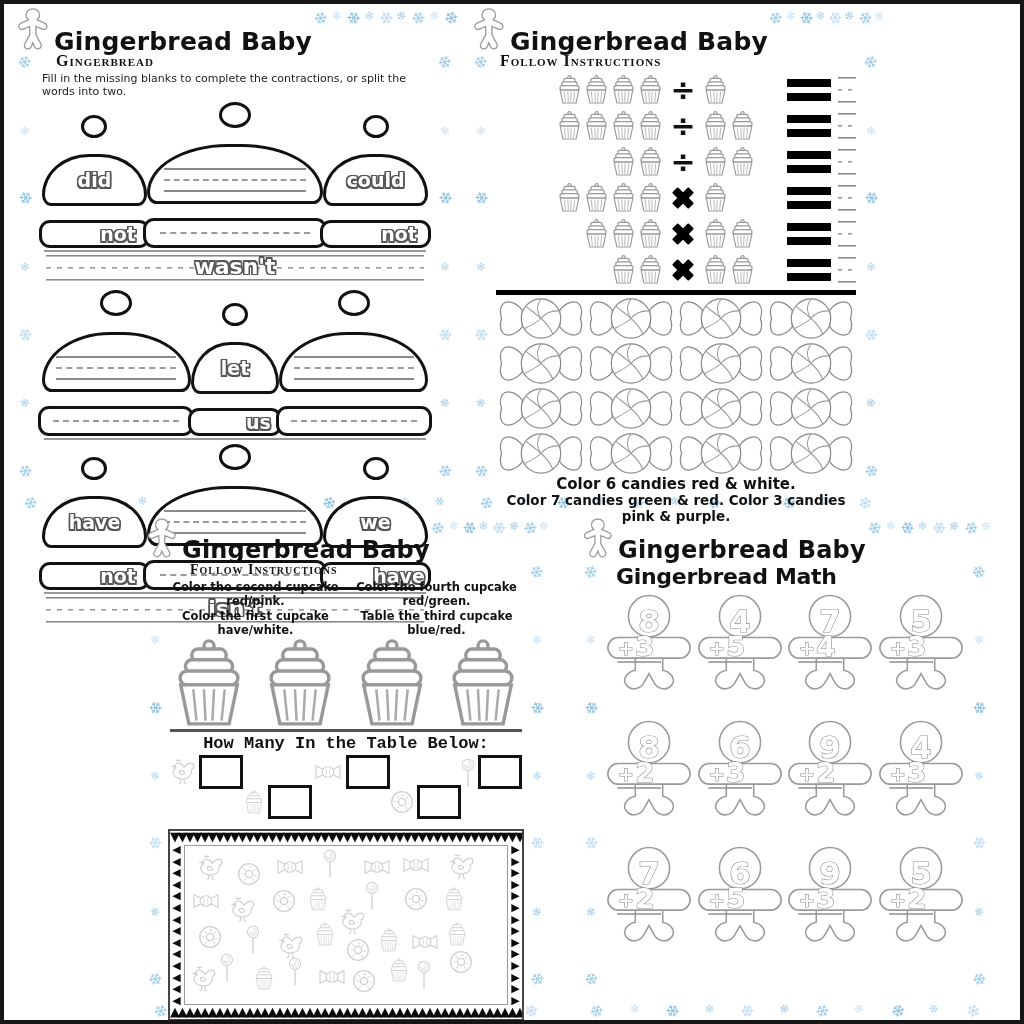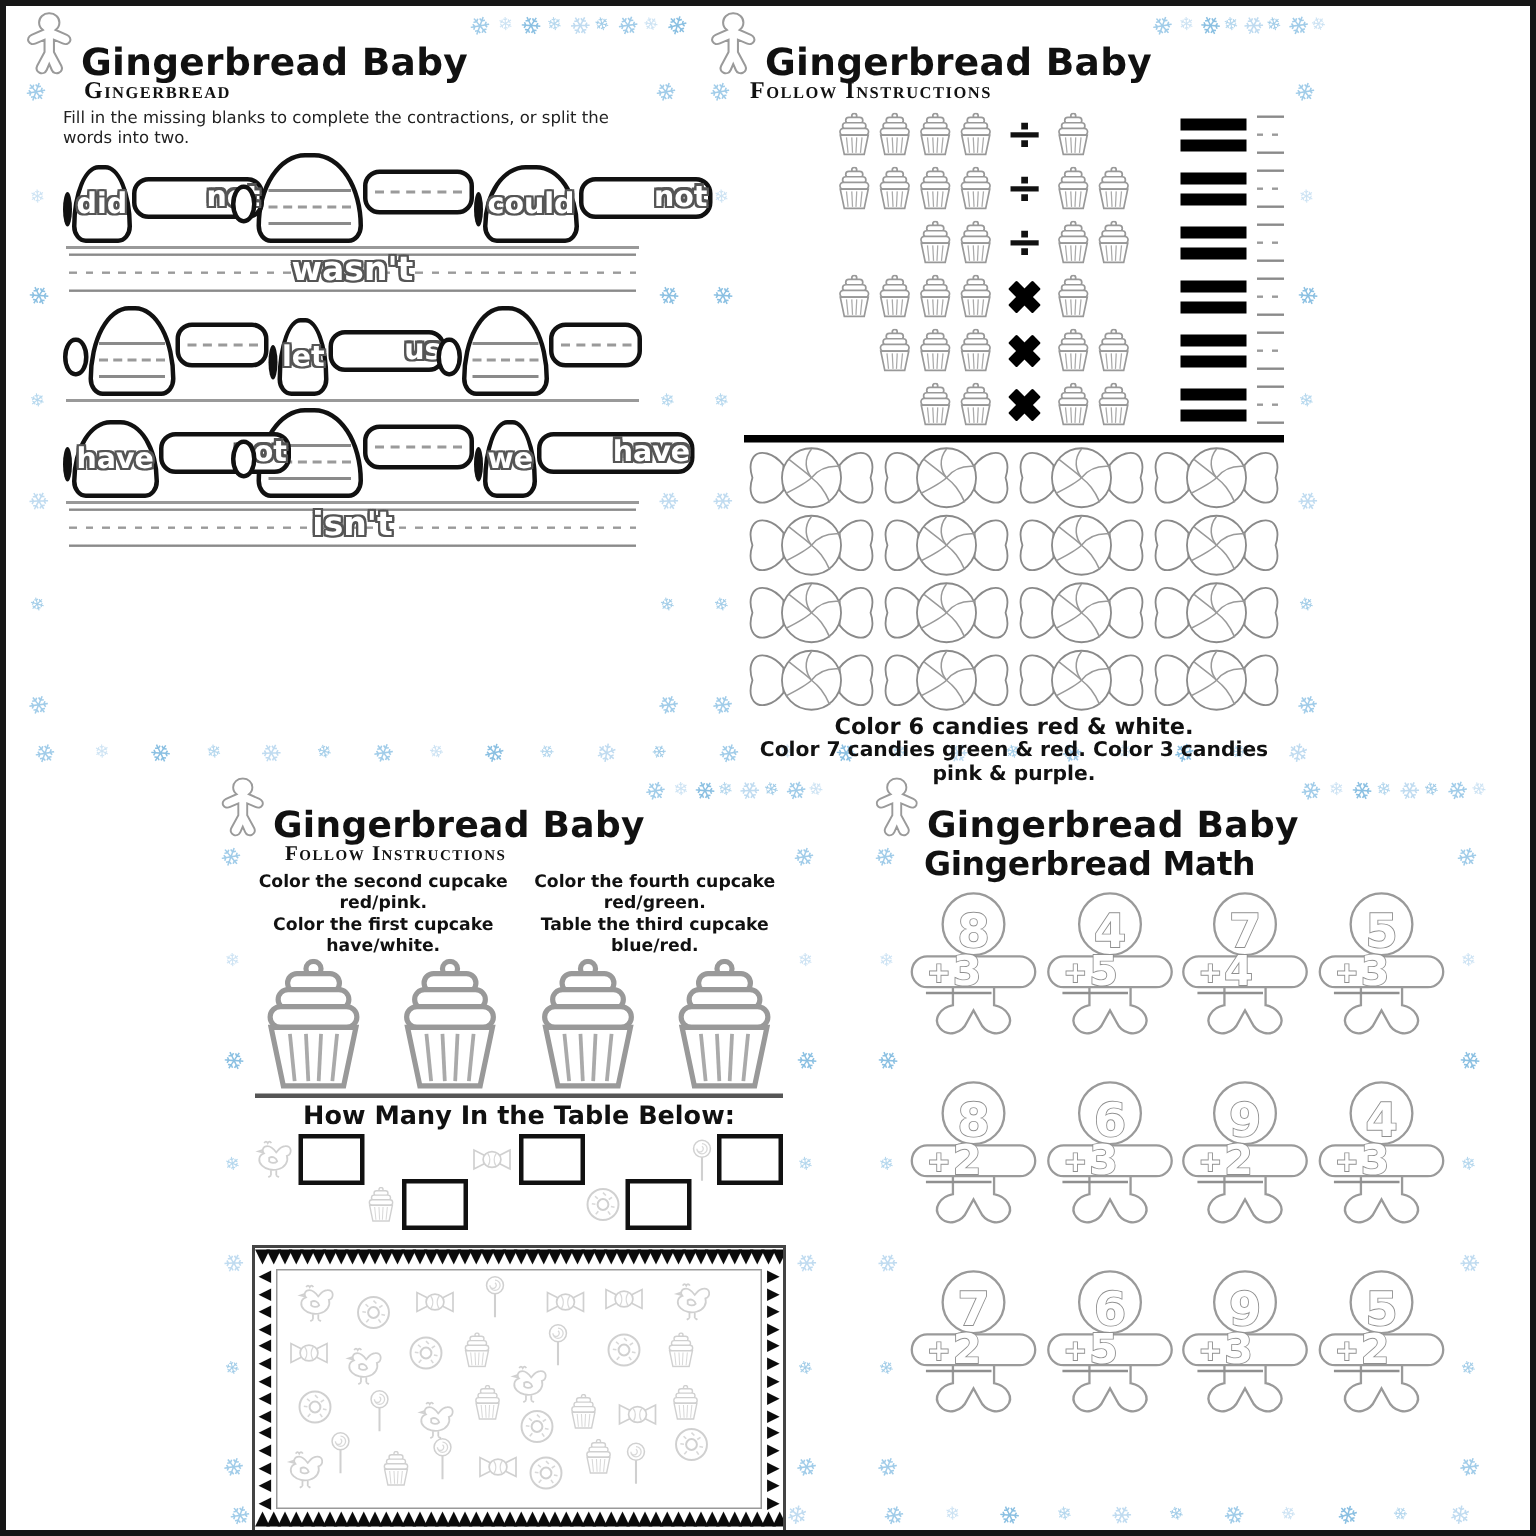--- a/index.html
+++ b/index.html
@@ -20,21 +20,21 @@
   .sf-left{left:2px;}
   .sf-right{right:2px;}
   .sf-bottom{position:absolute;left:14px;right:14px;bottom:2px;display:flex;justify-content:space-between;z-index:1;}
   .ws-body{position:relative;z-index:2;margin:0 30px;}
 
   .subhead{font-family:"Liberation Serif",serif;font-variant:small-caps;font-weight:bold;font-size:16px;letter-spacing:1px;margin:0 0 2px 16px;}
   .small-note{font-size:11px;color:#222;margin:0 0 2px 2px;}
 
   
   .hatrow{display:flex;justify-content:space-between;align-items:flex-end;padding:0 2px;margin-top:4px;}
-  .hat{display:flex;flex-direction:row;align-items:center;}
+  .hat{display:flex;flex-direction:column;align-items:center;gap:23px;}
   .pom{width:20px;height:17px;border:3px solid #111;border-radius:50%;background:#fff;margin-bottom:-7px;position:relative;z-index:3;}
   .hat.large .pom{width:26px;height:20px;}
   .crown{width:100%;border:3.5px solid #111;background:#fff;border-radius:48% 48% 10px 10px / 85% 85% 12px 12px;position:relative;z-index:1;box-sizing:border-box;display:flex;flex-direction:column;justify-content:center;align-items:center;}
   .cuff{border:3.5px solid #111;background:#fff;border-radius:11px;margin-top:-9px;position:relative;z-index:2;box-sizing:border-box;display:flex;align-items:center;justify-content:center;}
   .hat.small{width:112px;}
   .hat.small .crown{height:52px;}
   .hat.small .cuff{width:106%;height:28px;padding-left:47px;}
   .hat.large{width:188px;}
   .hat.large .crown{height:60px;}
   .hat.large .cuff{width:105%;height:30px;}
@@ -73,21 +73,21 @@
   .divider{height:5px;background:#000;margin:3px 0 1px;}
   .candy-grid{display:grid;grid-template-columns:repeat(4,1fr);justify-items:center;row-gap:0px;}
   .color-instr{text-align:center;font-weight:800;line-height:1.15;}
   .ci-line1{font-size:15px;}
   .ci-line2{font-size:13.5px;}
 
   
   .cc-instr{display:grid;grid-template-columns:1fr 1fr;column-gap:6px;row-gap:1px;font-size:11.5px;font-weight:800;text-align:center;margin:2px 0 2px;}
   .cupcake-row{display:flex;justify-content:space-between;margin:2px 0 0;}
   .divider2{height:3px;background:#555;margin:2px 2px 2px;}
-  .howmany{font-size:17px;font-weight:800;text-align:center;margin:1px 0 2px;}
+  .howmany{font-size:17px;font-weight:800;text-align:center;margin:1px 0 2px;font-family:Liberation Mono, monospace;}
   .count-row{display:flex;justify-content:space-between;align-items:flex-start;height:72px;padding:0 2px;}
   .count-pair{display:flex;align-items:center;gap:3px;}
   .count-pair.low{margin-top:30px;}
   .count-box{width:44px;height:34px;border:3.5px solid #111;background:#fff;box-sizing:border-box;}
   .faint{opacity:.45;}
   .table-wrap{border:2px solid #444;margin-top:2px;background:#fff;}
   .chev-h{font-size:13px;letter-spacing:-2.5px;line-height:12px;height:13px;overflow:hidden;white-space:nowrap;color:#0b0b0b;text-align:center;}
   .table-mid{display:flex;}
   .chev-v{width:13px;overflow:hidden;color:#0b0b0b;display:flex;flex-direction:column;justify-content:space-between;align-items:center;}
   .chev-v span{display:block;font-size:11px;line-height:11px;}

